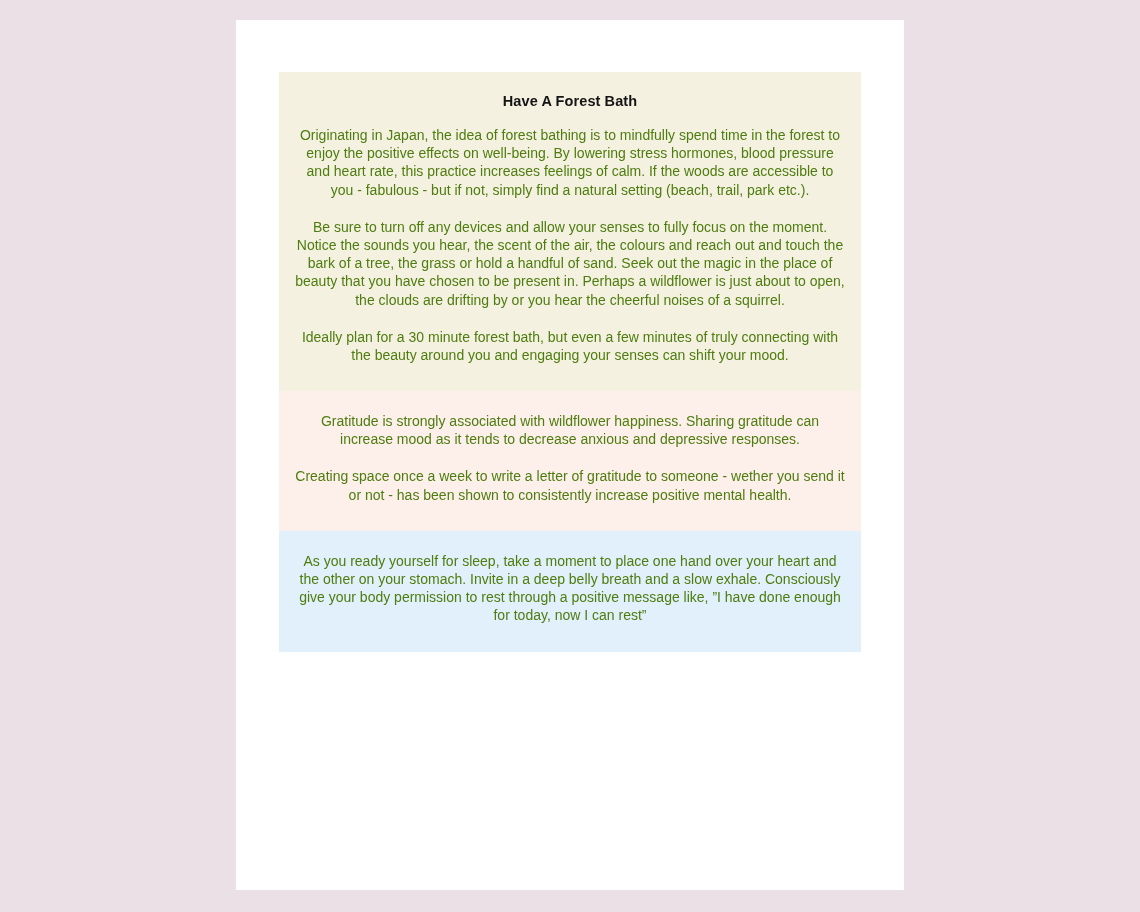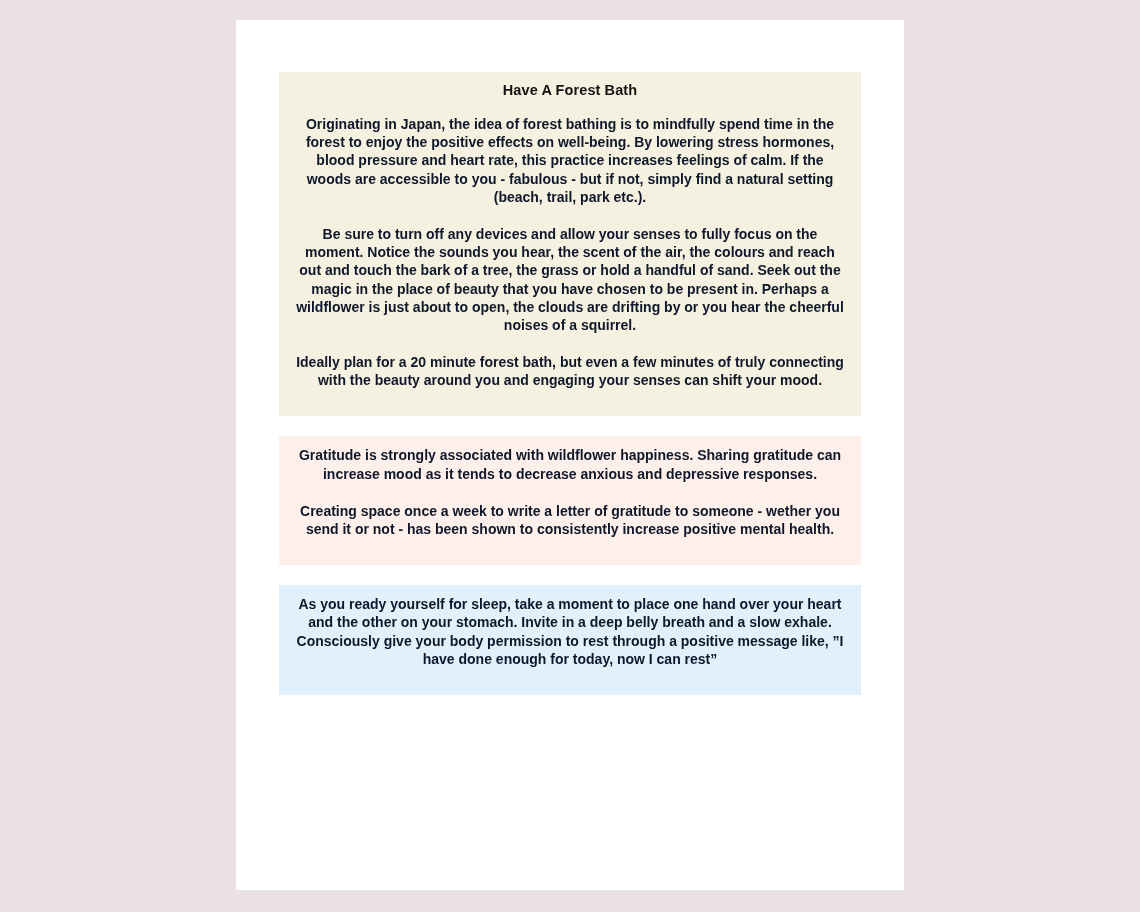--- a/index.html
+++ b/index.html
@@ -23,56 +23,54 @@
     height: 870px;
     background: #ffffff;
     box-sizing: border-box;
     padding: 52px 43px 0 43px;
   }
   .card {
     box-sizing: border-box;
     width: 100%;
     text-align: center;
     color: #2e2e2e;
-    padding: 10px 16px 27px 16px;
-    margin-bottom: 20px;
+    padding: 21px 16px 27px 16px;
   }
   .card-cream { background: #f5f1e0; }
   .card-peach { background: #fdefe9; }
   .card-blue  { background: #e1f0fa; }
   .card h3 {
     margin: 0 0 17px 0;
     font-size: 14.5px;
     font-weight: bold;
     color: #141414;
     letter-spacing: 0.1px;
   }
   .card p {
     margin: 0 auto 19px auto;
     max-width: 556px;
     font-size: 14px;
     line-height: 1.30;
-    color: #0f172a;
-    font-weight: bold;
+    color: #4d7c0f;
   }
   .card p:last-child {
     margin-bottom: 0;
   }
 </style>
 </head>
 <body>
 
 <div class="canvas">
   <div class="sheet">
 
     <section class="card card-cream">
       <h3>Have A Forest Bath</h3>
       <p>Originating in Japan, the idea of forest bathing is to mindfully spend time in the forest to enjoy the positive effects on well-being. By lowering stress hormones, blood pressure and heart rate, this practice increases feelings of calm. If the woods are accessible to you - fabulous - but if not, simply find a natural setting (beach, trail, park etc.).</p>
       <p>Be sure to turn off any devices and allow your senses to fully focus on the moment. Notice the sounds you hear, the scent of the air, the colours and reach out and touch the bark of  a tree, the grass or hold a handful of sand. Seek out the magic in the place of beauty that you have chosen to be present in. Perhaps a wildflower is just about to open, the clouds are drifting by or you hear the cheerful noises of a squirrel.</p>
-      <p>Ideally plan for a 20 minute forest bath, but even a few minutes of truly connecting with the beauty around you and engaging your senses can shift your mood.</p>
+      <p>Ideally plan for a 30 minute forest bath, but even a few minutes of truly connecting with the beauty around you and engaging your senses can shift your mood.</p>
     </section>
 
     <section class="card card-peach">
       <p>Gratitude is strongly associated with wildflower happiness. Sharing gratitude can increase mood as it tends to decrease anxious and depressive responses.</p>
       <p>Creating space once a week to write a letter of gratitude to someone - wether you send it or not - has been shown to consistently increase positive mental health.</p>
     </section>
 
     <section class="card card-blue">
       <p>As you ready yourself for sleep, take a moment to place one hand over your heart and the other on your stomach. Invite in a deep belly breath and a slow exhale. Consciously give your body permission to rest through a positive message like, ”I have done enough for today, now I can rest”</p>
     </section>

